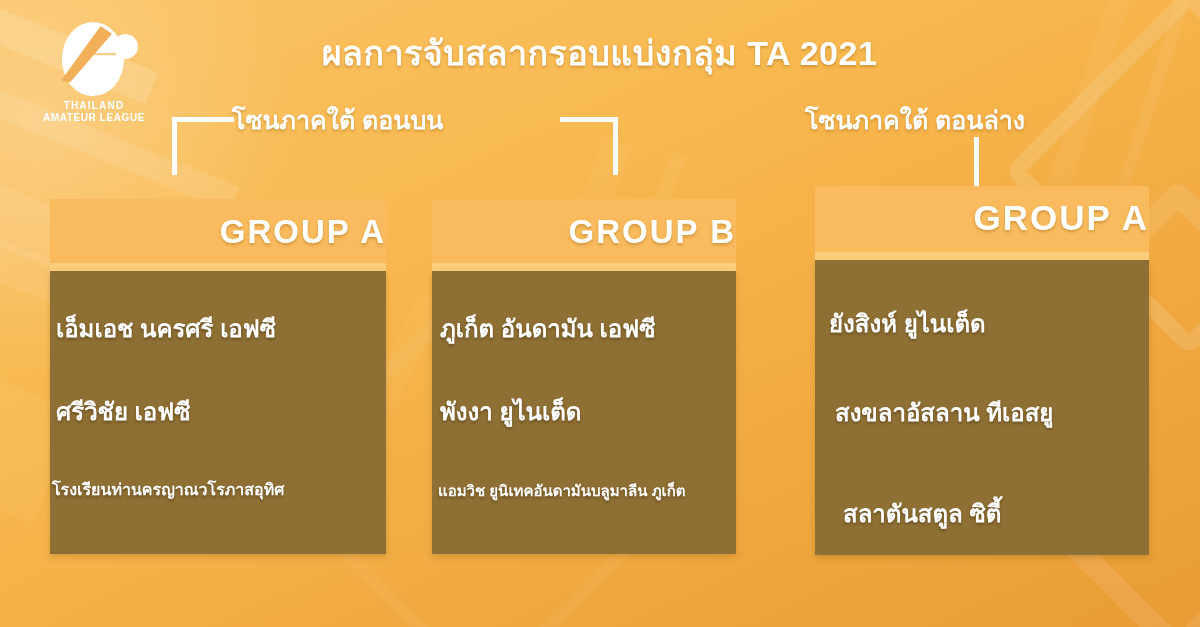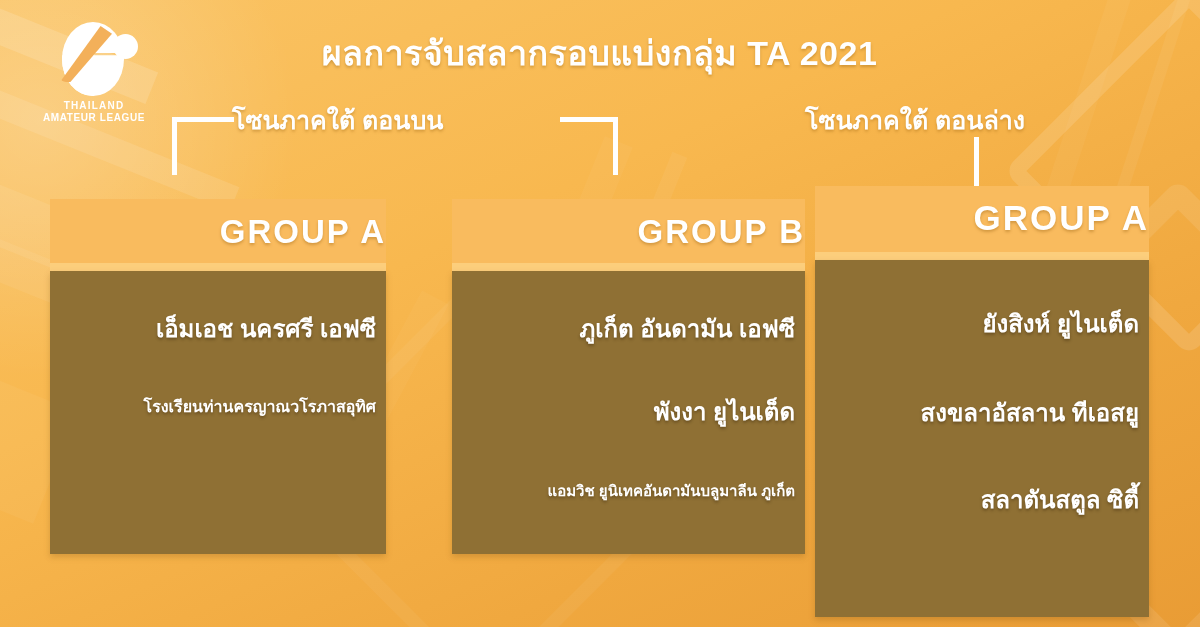--- a/index.html
+++ b/index.html
@@ -124,51 +124,50 @@
     font-weight: bold;
     letter-spacing: 2px;
     padding: 14px 0 12px;
     background: #f9bb5e;
     text-shadow: 0 2px 3px rgba(140,85,10,.35);
   }
   .card-head-strip { height: 8px; background: #fcce7c; }
   .card-body {
     background: #8f7034;
     box-shadow: 0 3px 6px rgba(120,75,15,.25);
-    padding: 16px 10px 18px;
+    padding: 16px 2px 18px;
     box-sizing: border-box;
-    text-align: right;
   }
   .team {
     color: #ffffff;
     font-weight: bold;
     text-shadow: 0 2px 3px rgba(60,40,10,.45);
   }
 
   
   #card-a { left: 50px; top: 199px; width: 336px; }
   #card-a .card-body { height: 283px; }
   #card-a .team1 { font-size: 24px; margin: 22px 0 0 4px; }
   #card-a .team2 { font-size: 24px; margin: 44px 0 0 4px; }
   #card-a .team3 { font-size: 16px; margin: 46px 0 0 0; }
 
   
-  #card-b { left: 452px; top: 199px; width: 353px; }
+  #card-b { left: 432px; top: 199px; width: 304px; }
   #card-b .card-body { height: 283px; }
   #card-b .team1 { font-size: 24px; margin: 22px 0 0 6px; }
   #card-b .team2 { font-size: 24px; margin: 44px 0 0 6px; }
   #card-b .team3 { font-size: 15px; margin: 48px 0 0 4px; }
 
   
   #card-c { left: 815px; top: 186px; width: 334px; }
   #card-c .card-head { font-size: 35px; padding: 12px 0 14px; }
-  #card-c .card-body { height: 357px; padding-top: 22px; }
+  #card-c .card-body { height: 295px; padding-top: 22px; }
   #card-c .team1 { font-size: 24px; margin: 22px 0 0 12px; }
   #card-c .team2 { font-size: 24px; margin: 50px 0 0 18px; }
-  #card-c .team3 { font-size: 24px; margin: 48px 0 0 26px; }
+  #card-c .team3 { font-size: 24px; margin: 62px 0 0 26px; }
 </style>
 </head>
 <body>
 
 <div id="stage">
 
   <div class="bg-layer">
     <div class="glow-left"></div>
     <div class="stripe s1"></div>
     <div class="stripe s2"></div>
@@ -207,20 +206,21 @@
   <div class="conn c-right-v"></div>
 
   <div class="zone-label zone-right">โซนภาคใต้ ตอนล่าง</div>
   <div class="zone-label zone-left">โซนภาคใต้ ตอนบน</div>
 
   <div class="card" id="card-a">
     <div class="card-head">GROUP A</div>
     <div class="card-head-strip"></div>
     <div class="card-body">
       <div class="team team1">เอ็มเอช นครศรี เอฟซี</div>
+      <div class="team team2">ศรีวิชัย เอฟซี</div>
       <div class="team team3">โรงเรียนท่านครญาณวโรภาสอุทิศ</div>
     </div>
   </div>
 
   <div class="card" id="card-b">
     <div class="card-head">GROUP B</div>
     <div class="card-head-strip"></div>
     <div class="card-body">
       <div class="team team1">ภูเก็ต อันดามัน เอฟซี</div>
       <div class="team team2">พังงา ยูไนเต็ด</div>

